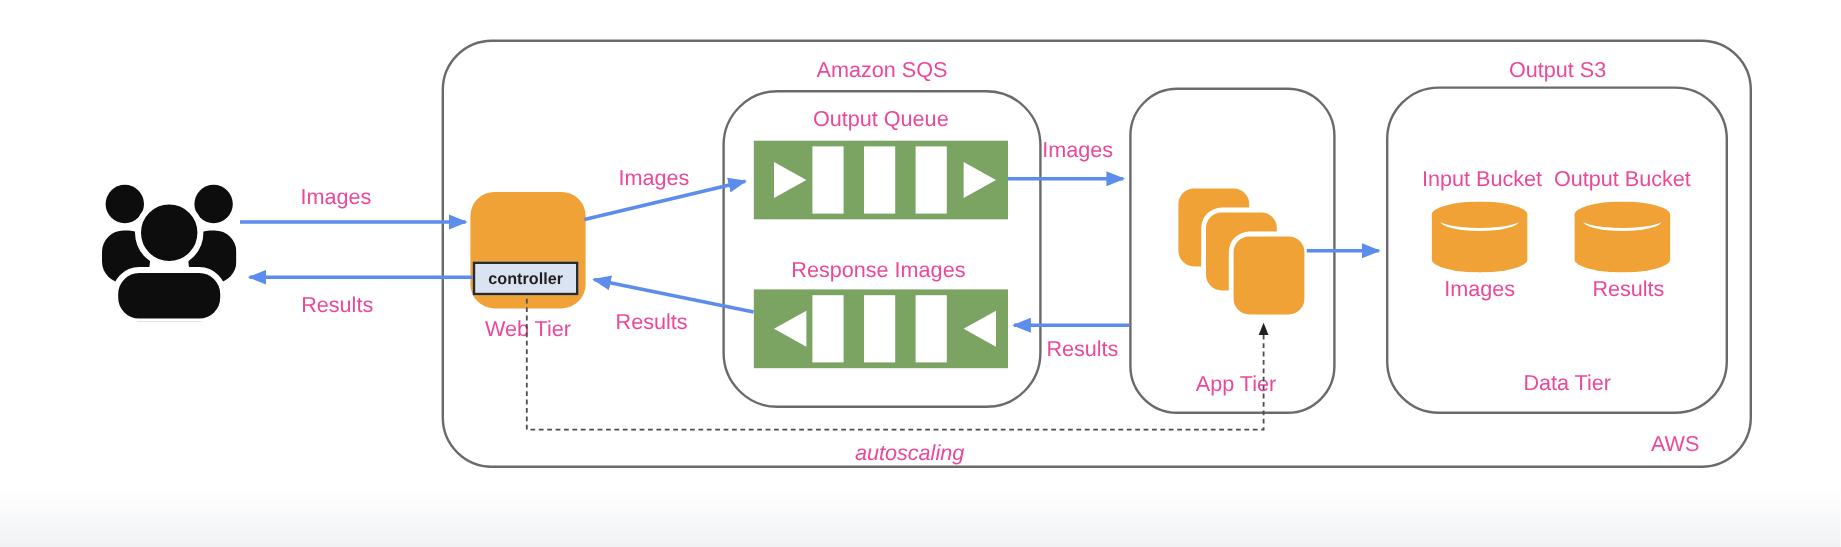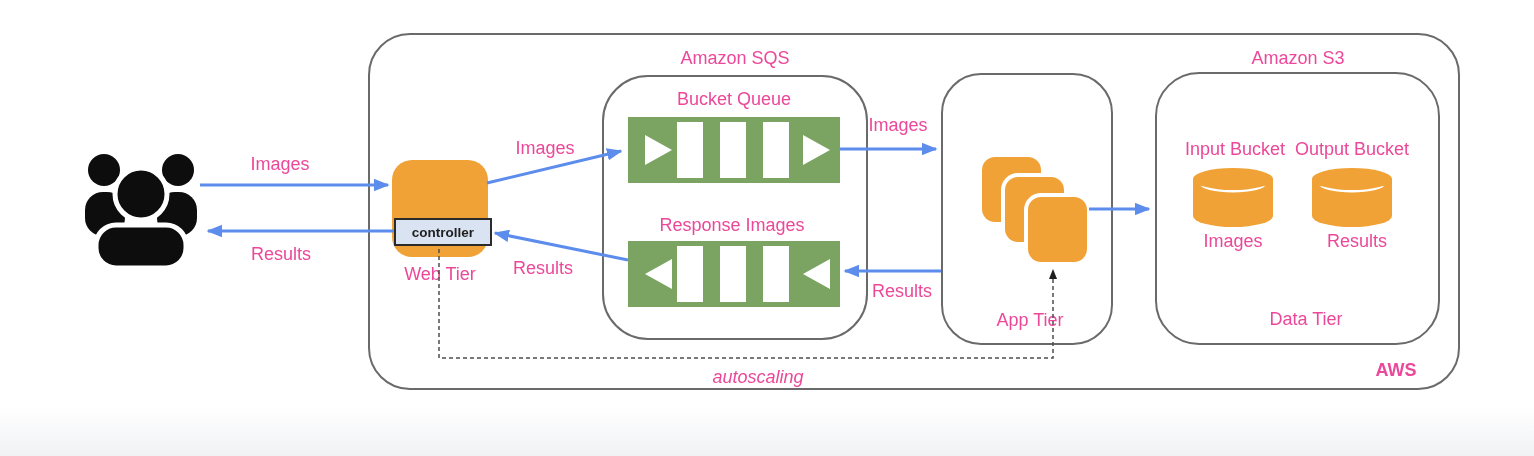--- a/index.html
+++ b/index.html
@@ -8,25 +8,25 @@
     background:#fff;font-family:"Liberation Sans",sans-serif;color:#1f1f1f;
   }
   .bottom-band{position:absolute;left:0;bottom:0;width:100%;height:50px;
     background:linear-gradient(to bottom,rgba(244,245,246,0) 0%,#f1f2f4 100%);}
   .box{position:absolute;border:2px solid var(--border_gray,#6a6a6a);background:transparent;box-sizing:border-box;}
   .outer{left:368px;top:33px;width:1092px;height:357px;border-radius:42px;}
   .sqs-box{left:602px;top:75px;width:266px;height:265px;border-radius:46px;}
   .app-box{left:941px;top:73px;width:172px;height:272px;border-radius:40px;}
   .data-box{left:1155px;top:72px;width:285px;height:273px;border-radius:44px;}
   .label{position:absolute;transform:translateX(-50%);font-size:18px;white-space:nowrap;color:#ec4899;}
-  .bold{font-weight:bold;text-align:right;}
+  .bold{font-weight:normal;text-align:right;}
   .italic{font-style:italic;}
   .webtier{position:absolute;left:392px;top:160px;width:96px;height:97px;border-radius:20px;
     background:var(--orange,#F0A236);}
-  .controller{position:absolute;left:394px;top:218px;width:98px;height:28px;
+  .controller{position:absolute;left:394px;top:218px;width:88px;height:28px;
     background:var(--controller_fill,#D9E3F1);border:2px solid #2b2b2b;box-sizing:border-box;
     display:flex;align-items:center;justify-content:center;font-size:13.5px;font-weight:bold;}
   .instance{position:absolute;width:59px;height:65px;border-radius:13px;
     background:var(--orange,#F0A236);box-shadow:0 0 0 4px #fff;}
   .icon{position:absolute;}
   svg{display:block;}
   .arrow-layer{position:absolute;left:0;top:0;pointer-events:none;}
 </style>
 </head>
 <body>
@@ -49,21 +49,21 @@
     </g>
   </svg>
 
   <div class="webtier"></div>
   <div class="controller">
     <span>controller</span>
   </div>
   <div class="label" style="left:440px;top:264px;">Web Tier</div>
 
   <div class="label" style="left:735px;top:48px;">Amazon SQS</div>
-  <div class="label" style="left:734px;top:89px;">Bucket Queue</div>
+  <div class="label" style="left:734px;top:89px;">Output Queue</div>
   <svg class="icon" style="left:628px;top:117px;" width="212" height="66" viewBox="0 0 212 66">
     <rect width="212" height="66" fill="#7BA463"></rect>
     <polygon points="17,18 44,33 17,48" fill="#fff"></polygon>
     <rect x="49" y="5" width="26" height="56" fill="#fff"></rect>
     <rect x="92" y="5" width="26" height="56" fill="#fff"></rect>
     <rect x="135" y="5" width="26" height="56" fill="#fff"></rect>
     <polygon points="175,18 202,33 175,48" fill="#fff"></polygon>
   </svg>
   <div class="label" style="left:732px;top:215px;">Response Images</div>
   <svg class="icon" style="left:628px;top:241px;" width="212" height="66" viewBox="0 0 212 66">
@@ -73,21 +73,21 @@
     <rect x="92" y="5" width="26" height="56" fill="#fff"></rect>
     <rect x="135" y="5" width="26" height="56" fill="#fff"></rect>
     <polygon points="202,18 175,33 202,48" fill="#fff"></polygon>
   </svg>
 
   <div class="instance" style="left:982px;top:157px;"></div>
   <div class="instance" style="left:1005px;top:177px;"></div>
   <div class="instance" style="left:1028px;top:197px;"></div>
   <div class="label" style="left:1030px;top:310px;">App Tier</div>
 
-  <div class="label" style="left:1298px;top:48px;">Amazon S3</div>
+  <div class="label" style="left:1298px;top:48px;">Output S3</div>
   <div class="label" style="left:1235px;top:139px;">Input Bucket</div>
   <div class="label" style="left:1352px;top:139px;">Output Bucket</div>
   <svg class="icon" style="left:1193px;top:168px;" width="80" height="59" viewBox="0 0 80 59">
     <path d="M0 11 L0 48 A40 11 0 0 0 80 48 L80 11 Z" fill="#F0A236"></path>
     <ellipse cx="40" cy="16" rx="33" ry="8.5" fill="#fff"></ellipse>
     <ellipse cx="40" cy="11" rx="40" ry="11" fill="#F0A236"></ellipse>
   </svg>
   <svg class="icon" style="left:1312px;top:168px;" width="80" height="59" viewBox="0 0 80 59">
     <path d="M0 11 L0 48 A40 11 0 0 0 80 48 L80 11 Z" fill="#F0A236"></path>
     <ellipse cx="40" cy="16" rx="33" ry="8.5" fill="#fff"></ellipse>

